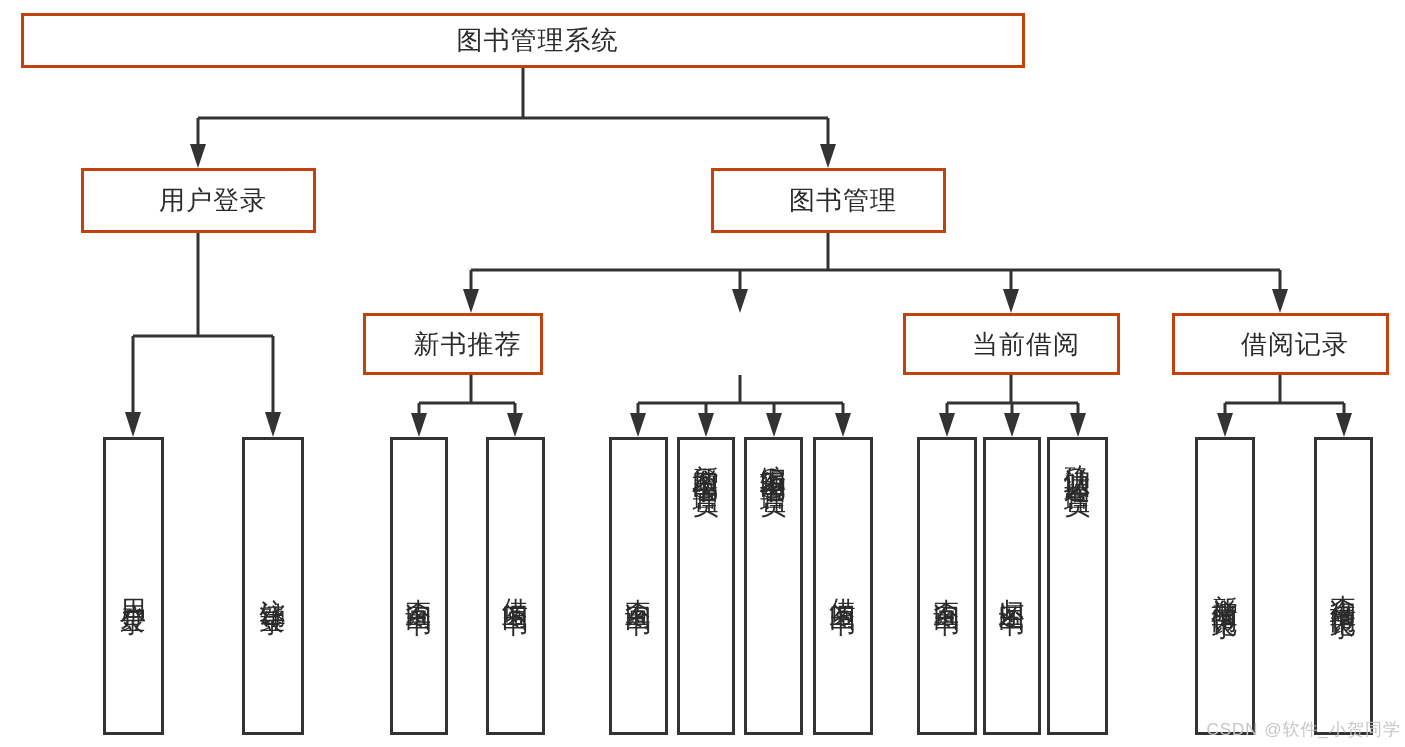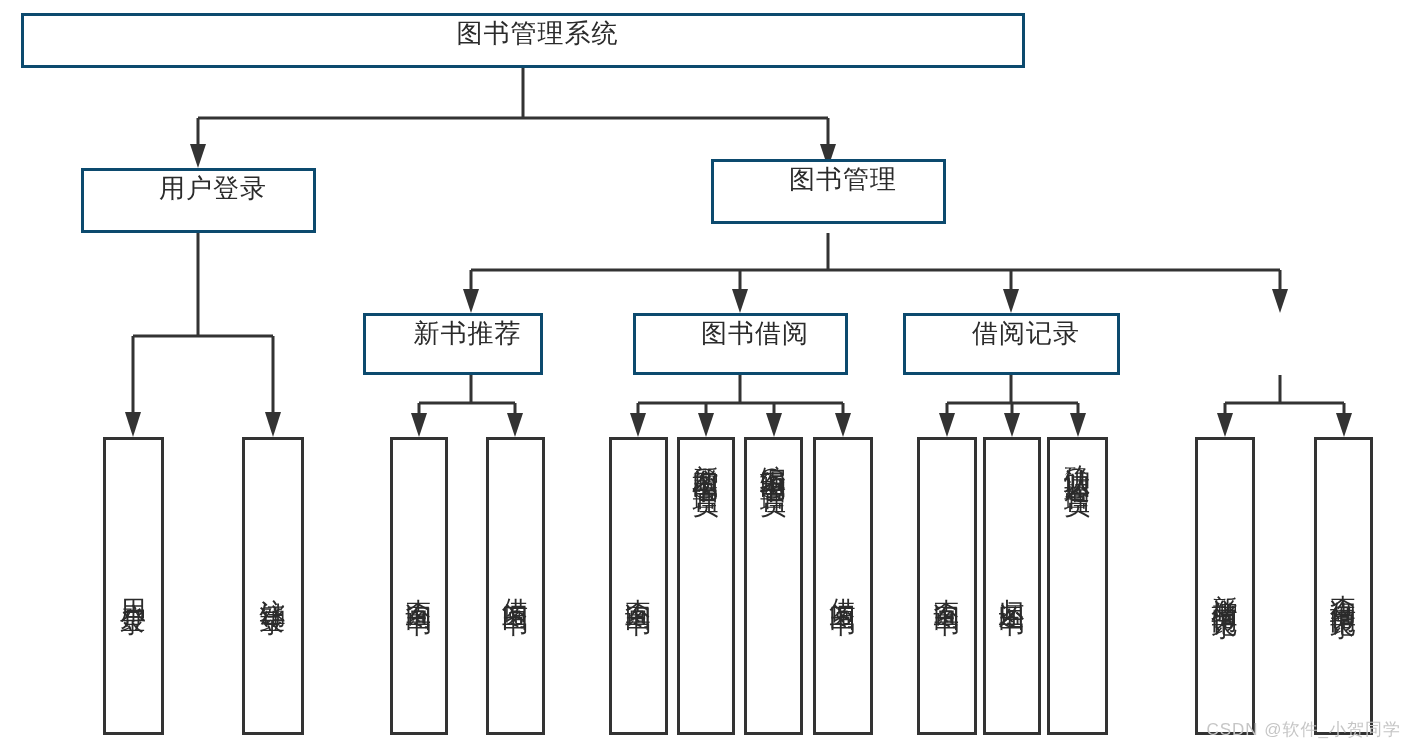--- a/index.html
+++ b/index.html
@@ -27,23 +27,24 @@
     stroke-width: 3;
     fill: none;
   }
   #wires polygon {
     fill: #333333;
     stroke: none;
   }
   .hbox {
     position: absolute;
     box-sizing: border-box;
-    border: 3px solid #0c4a6e;
+    border: 3px solid #c2410c;
     background: #ffffff;
     display: flex;
+    align-items: center;
     justify-content: center;
     font-size: 26px;
     letter-spacing: 1px;
     color: #2b2b2b;
     white-space: nowrap;
     padding-left: 29px;
   }
   .vbox {
     position: absolute;
     top: 437px;
@@ -125,31 +126,31 @@
     </g>
   </svg>
 
   <div class="hbox" style="left:21px; top:13px; width:1004px; height:55px;">
     <span>图书管理系统</span>
   </div>
 
   <div class="hbox" style="left:81px; top:168px; width:235px; height:65px;">
     <span>用户登录</span>
   </div>
-  <div class="hbox" style="left:711px; top:159px; width:235px; height:65px;">
+  <div class="hbox" style="left:711px; top:168px; width:235px; height:65px;">
     <span>图书管理</span>
   </div>
 
   <div class="hbox" style="left:363px; top:313px; width:180px; height:62px;">
     <span>新书推荐</span>
   </div>
-  <div class="hbox" style="left:633px; top:313px; width:215px; height:62px;">
-    <span>图书借阅</span>
+  <div class="hbox" style="left:903px; top:313px; width:217px; height:62px;">
+    <span>当前借阅</span>
   </div>
-  <div class="hbox" style="left:903px; top:313px; width:217px; height:62px;">
+  <div class="hbox" style="left:1172px; top:313px; width:217px; height:62px;">
     <span>借阅记录</span>
   </div>
 
   <div class="vbox" style="left:103px; width:61px;">
     <span>用户登录</span>
   </div>
   <div class="vbox" style="left:242px; width:62px;">
     <span>注销登录</span>
   </div>
 

